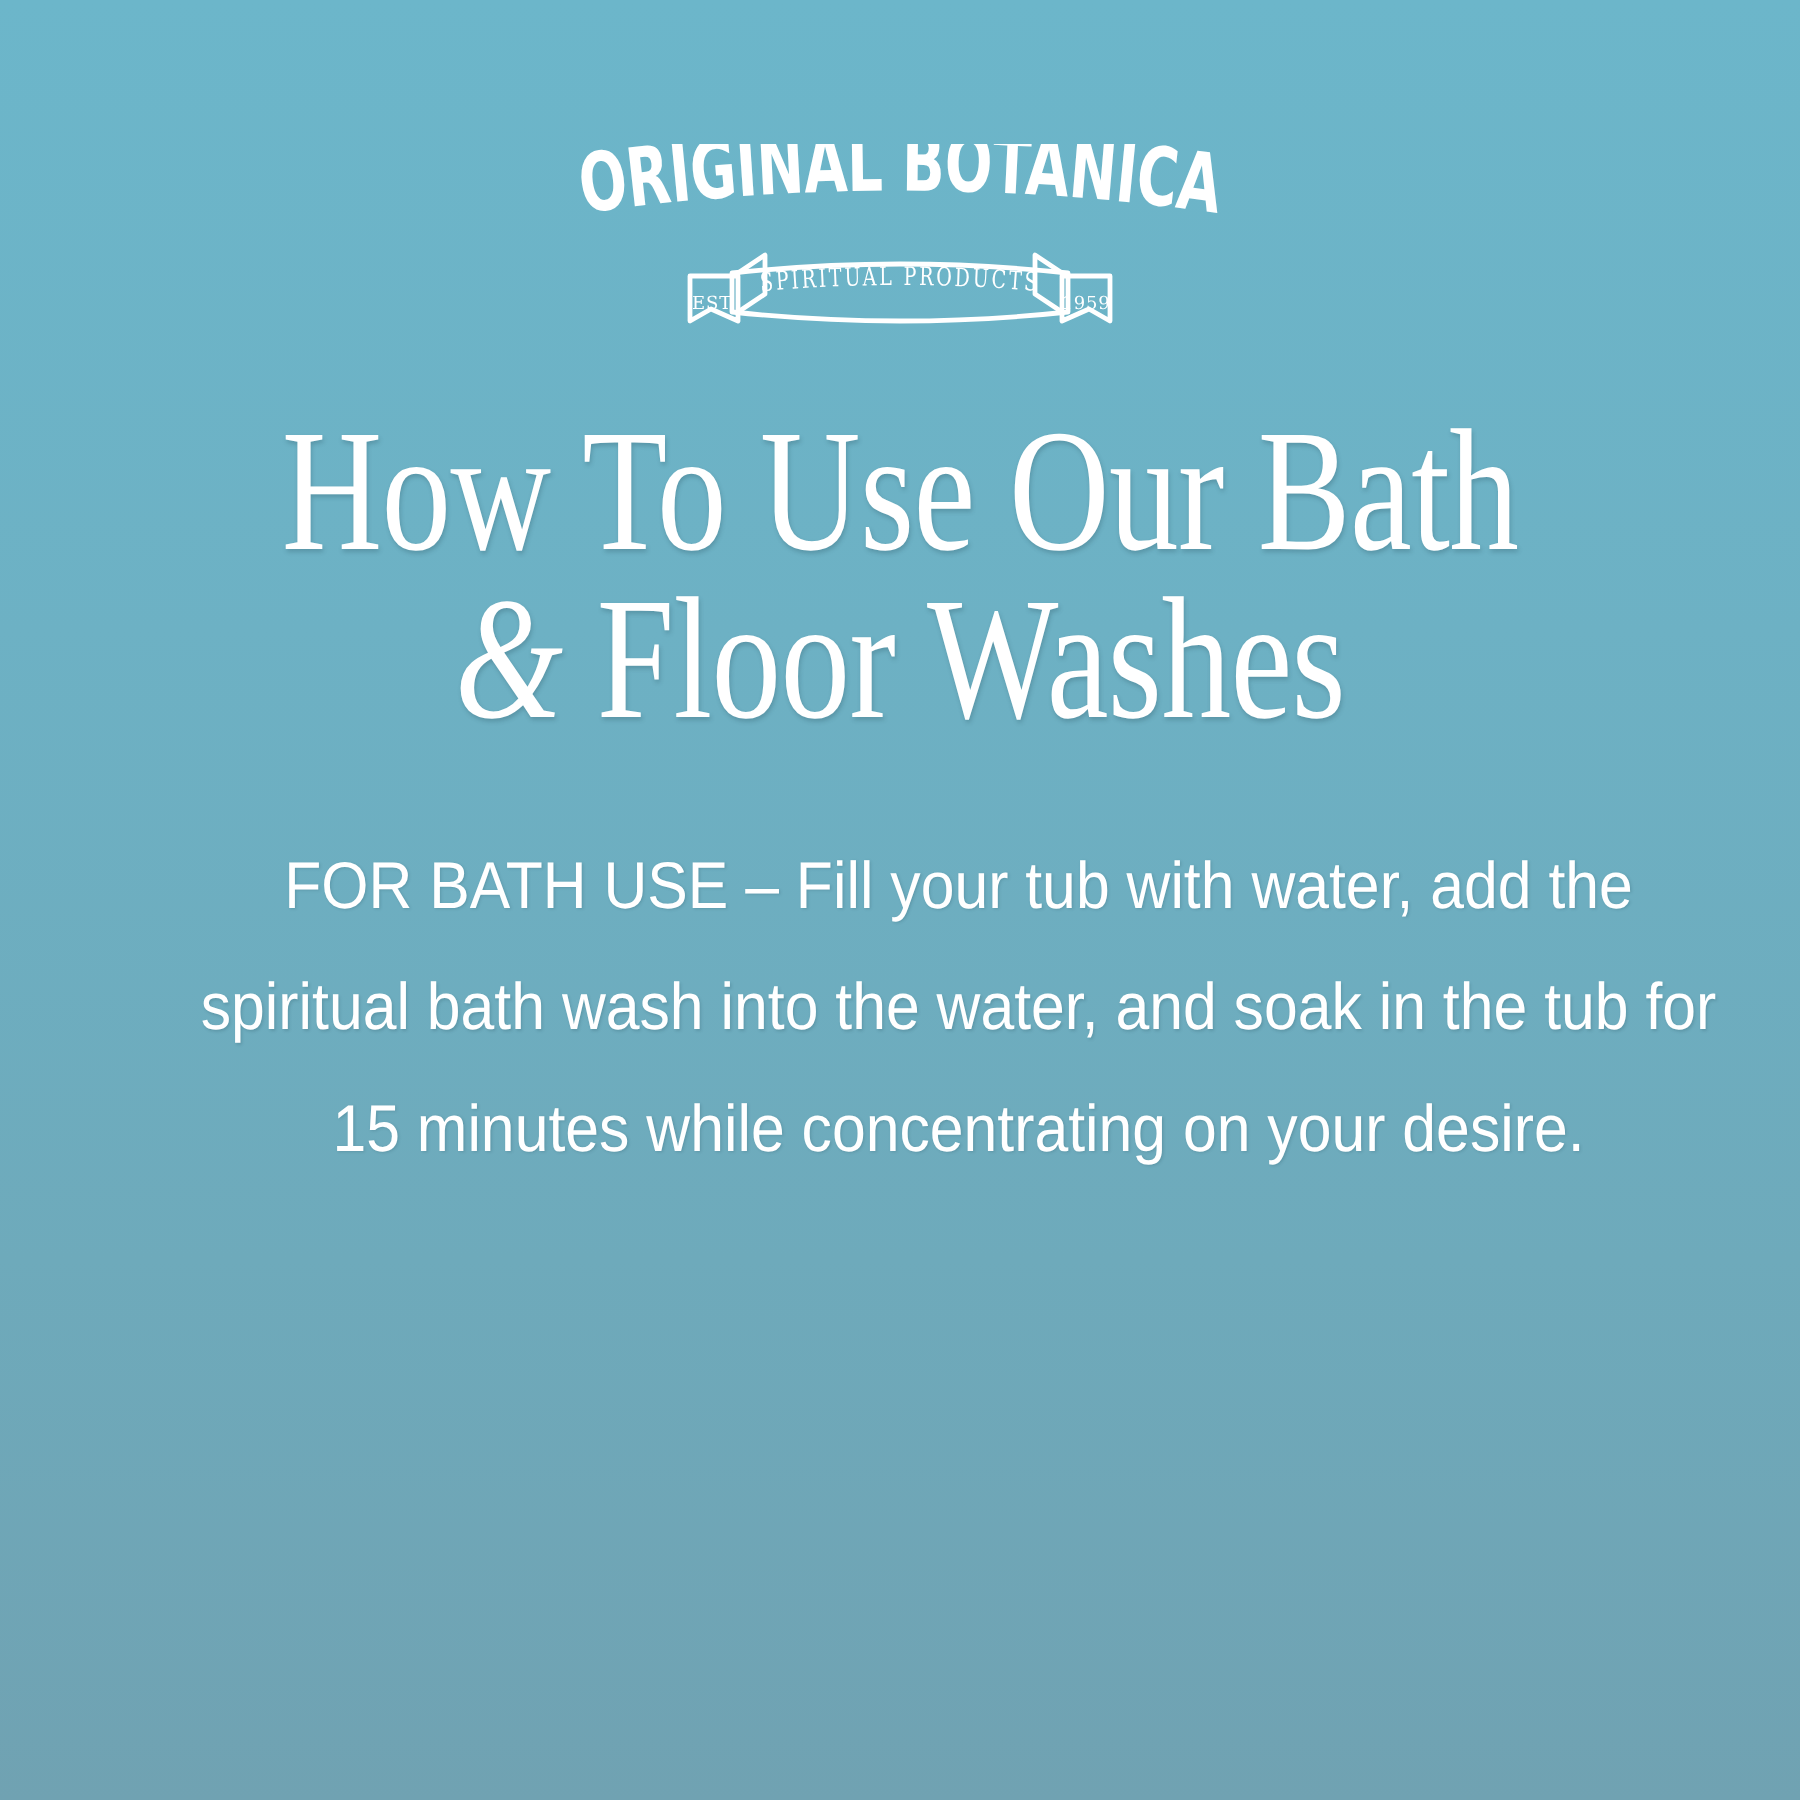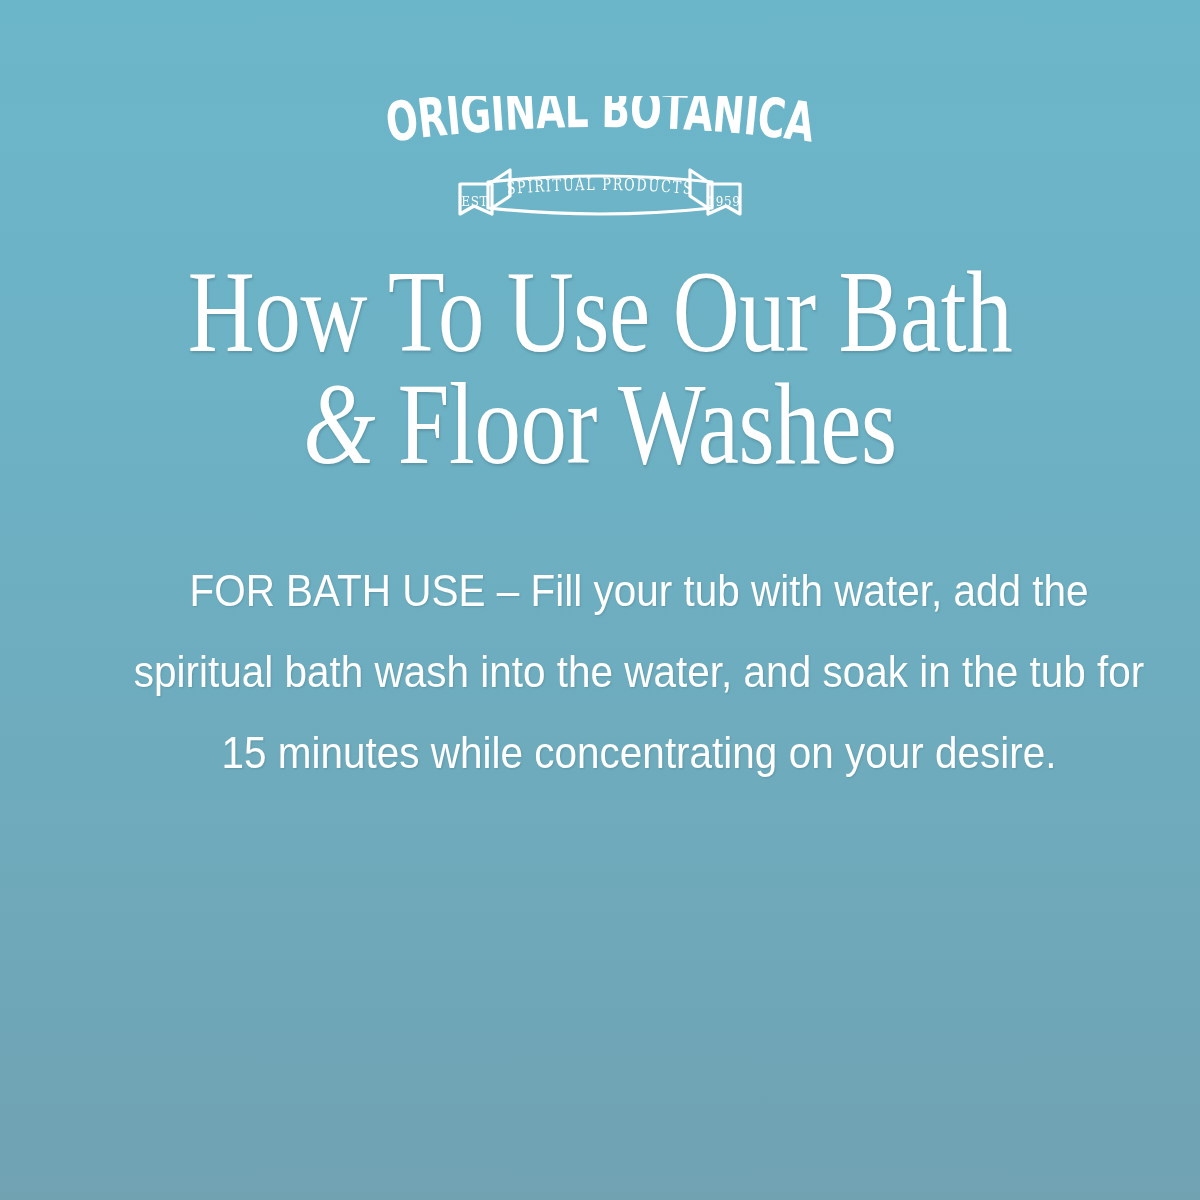--- a/index.html
+++ b/index.html
@@ -32,21 +32,21 @@
     text-align: center;
   }
   #logo-svg {
     display: block;
     margin: 0 auto;
   }
 
   
   #headline {
     position: absolute;
-    top: 256px;
+    top: 272px;
     left: 0;
     width: 1200px;
     text-align: center;
     color: #FFFFFF;
     font-family: "Liberation Serif", "DejaVu Serif", serif;
     font-size: 116px;
     line-height: 112px;
     letter-spacing: -0.5px;
     text-shadow: 1px 2px 3px rgba(40,80,95,0.28);
   }

